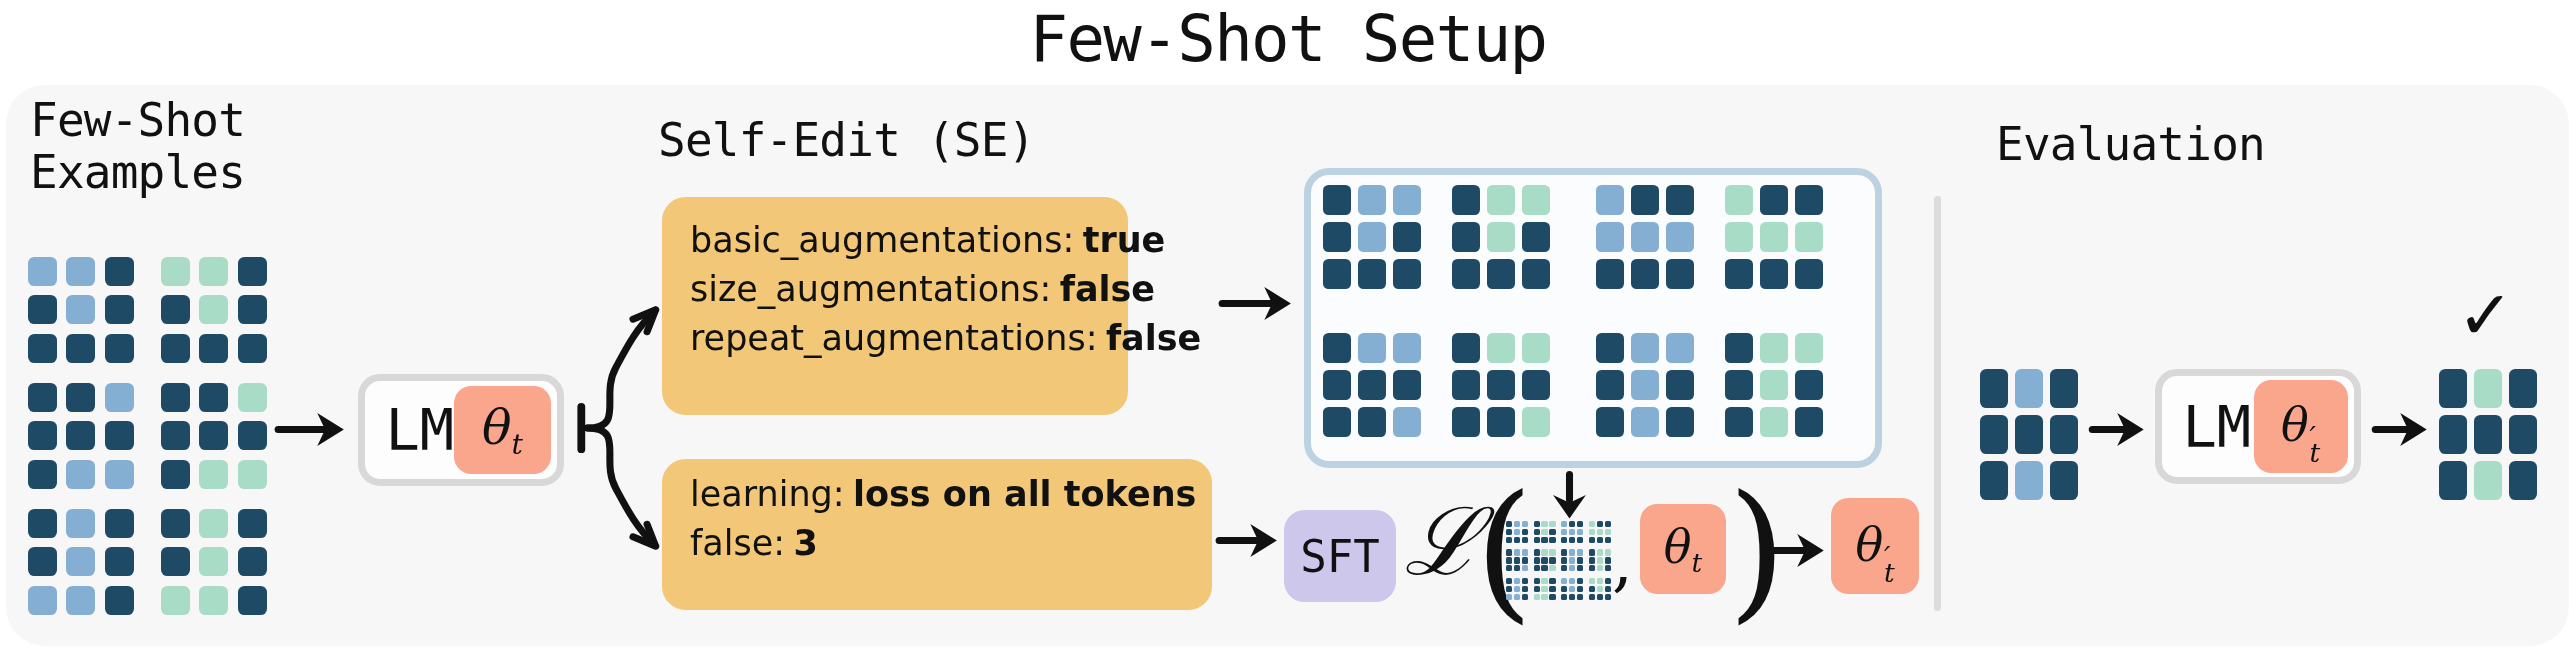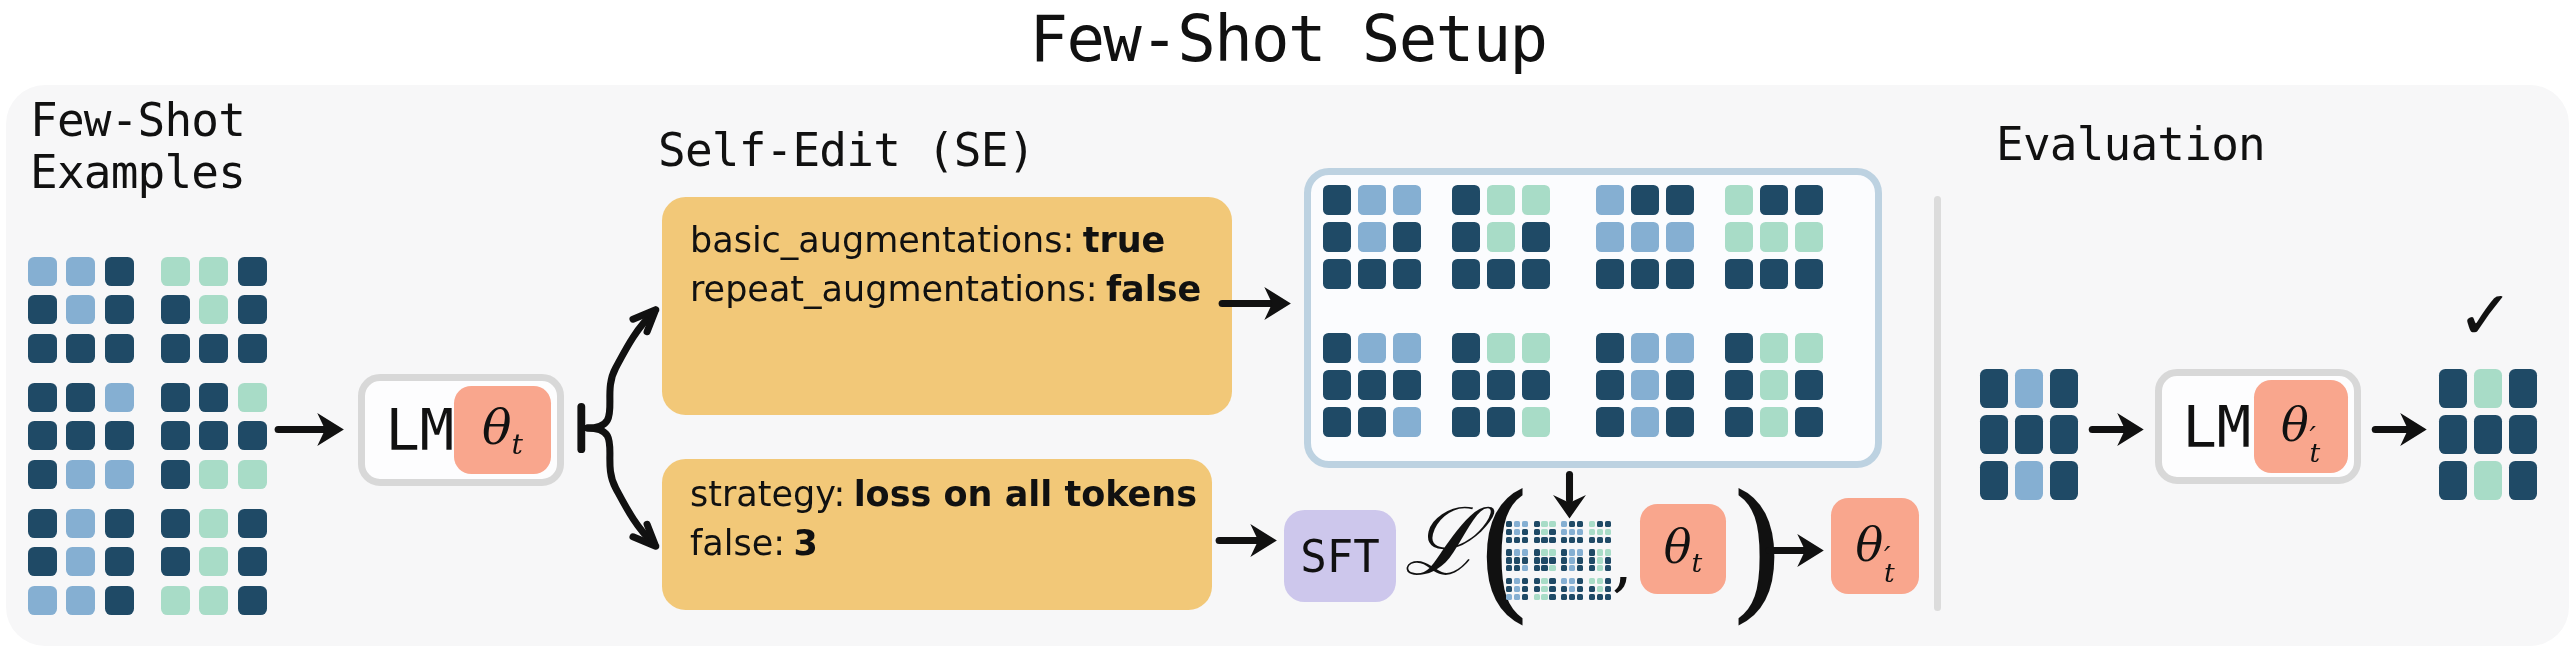--- a/index.html
+++ b/index.html
@@ -161,29 +161,30 @@
   </div>
 
   <svg class="icon" style="left:550px;top:281px;" width="137" height="294" viewBox="0 0 175 374">
     <line x1="40" y1="160" x2="40" y2="214" stroke-width="10"></line>
     <path d="M48 187 C 96 187 64 146 84 110 C 97 86 110 60 132 40" stroke-width="9"></path>
     <path d="M106 48 L135 36 M124 64 L135 36" stroke-width="9"></path>
     <path d="M48 187 C 96 187 64 228 84 264 C 97 288 110 314 132 334" stroke-width="9"></path>
     <path d="M106 326 L135 338 M124 310 L135 338" stroke-width="9"></path>
   </svg>
 
-  <div class="abs mono section-label" style="left:658px;top:124px;">Self-Edit (SE)</div>
-
-  <div class="abs cfg-box" style="left:662px;top:197px;width:570px;height:218px;">
+  <div class="abs mono section-label" style="left:658px;top:114px;">Self-Edit (SE)</div>
+
+  <div class="abs cfg-box" style="left:662px;top:197px;width:466px;height:218px;">
     <div class="cfg-line"><span class="cfg-key">basic_augmentations:</span><span class="cfg-val">true</span></div>
+    <div class="cfg-line"><span class="cfg-key">size_augmentations:</span><span class="cfg-val">false</span></div>
     <div class="cfg-line"><span class="cfg-key">repeat_augmentations:</span><span class="cfg-val">false</span></div>
   </div>
 
   <div class="abs cfg-box" style="left:662px;top:459px;width:550px;height:151px;padding-top:11px;">
-    <div class="cfg-line"><span class="cfg-key">strategy:</span><span class="cfg-val">loss on all tokens</span></div>
+    <div class="cfg-line"><span class="cfg-key">learning:</span><span class="cfg-val">loss on all tokens</span></div>
     <div class="cfg-line"><span class="cfg-key">false:</span><span class="cfg-val">3</span></div>
   </div>
 
   <svg class="icon" style="left:1219px;top:283px;" width="75" height="41" viewBox="0 0 96 52">
     <line x1="4" y1="26" x2="66" y2="26" stroke-width="9"></line>
     <path class="head" d="M58 5 L92 26 L58 47 L68 26 Z"></path>
   </svg>
   <svg class="icon" style="left:1216px;top:520px;" width="64" height="41" viewBox="0 0 82 52">
     <line x1="4" y1="26" x2="52" y2="26" stroke-width="9"></line>
     <path class="head" d="M44 5 L78 26 L44 47 L54 26 Z"></path>

